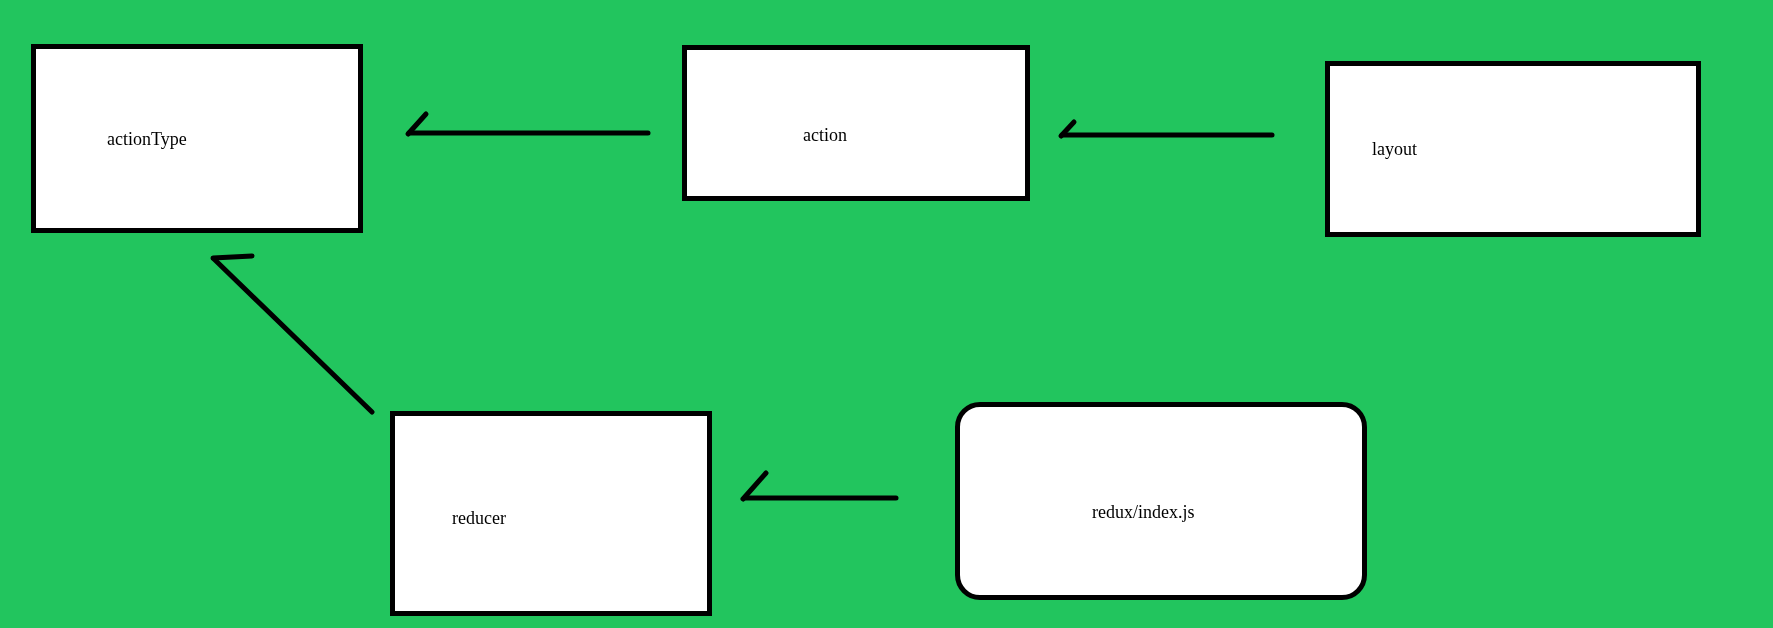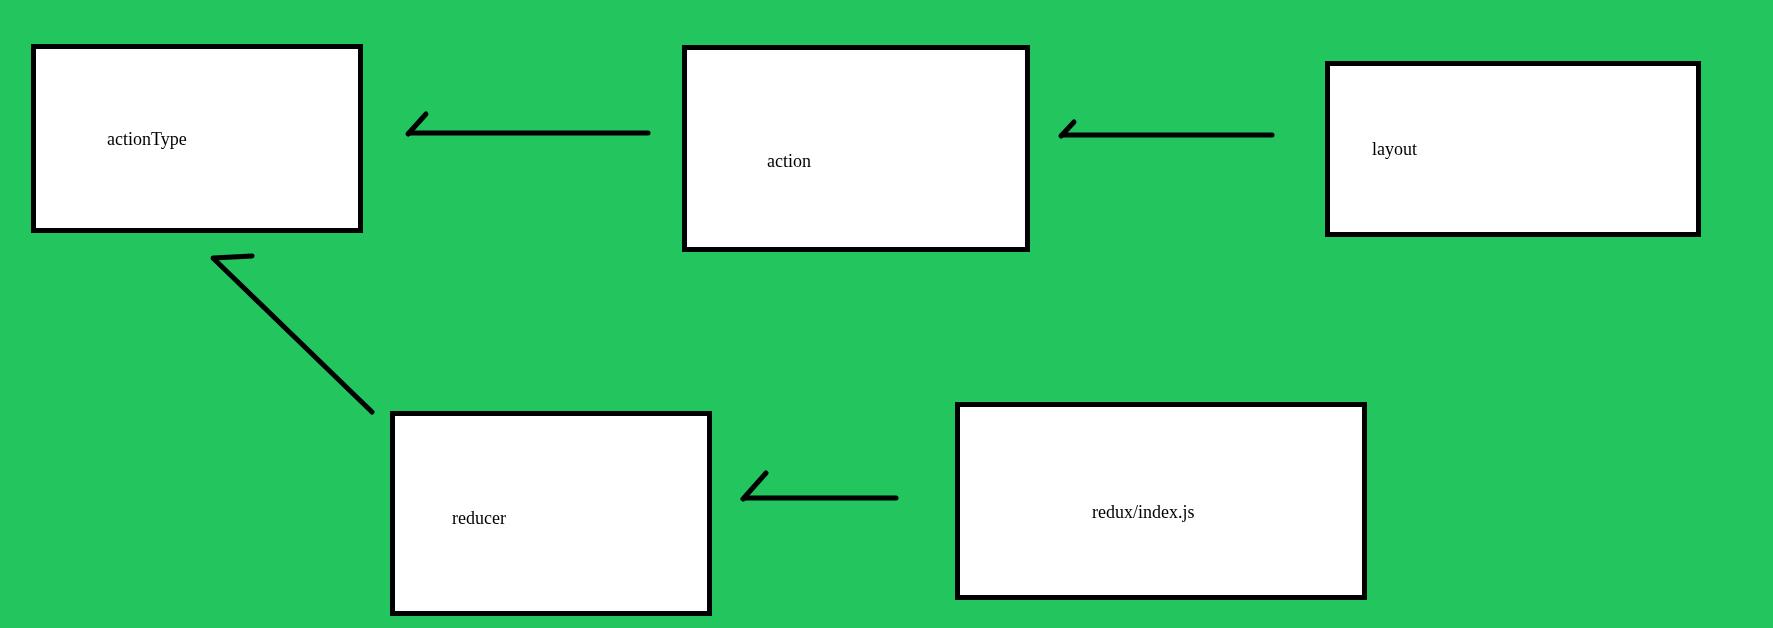--- a/index.html
+++ b/index.html
@@ -34,24 +34,24 @@
     background: #ffffff;
     display: flex;
     align-items: center;
     justify-content: flex-start;
     color: #000000;
     font-size: 18px;
     line-height: 1;
     white-space: nowrap;
   }
   .node-actiontype { left: 31px;  top: 44px;  width: 332px; height: 189px; padding-left: 71px; }
-  .node-action     { left: 682px; top: 45px;  width: 348px; height: 207px; padding-left: 80px;  padding-top: 24px; }
+  .node-action     { left: 682px; top: 45px;  width: 348px; height: 156px; padding-left: 116px;  padding-top: 24px; }
   .node-layout     { left: 1325px;top: 61px;  width: 376px; height: 176px; padding-left: 42px; }
   .node-reducer    { left: 390px; top: 411px; width: 322px; height: 205px; padding-left: 57px;  padding-top: 9px; }
-  .node-redux      { left: 955px; top: 402px; width: 412px; height: 198px; padding-left: 132px; padding-top: 22px; }
+  .node-redux      { left: 955px; top: 402px; width: 412px; height: 198px; padding-left: 132px; padding-top: 22px; border-radius: 25px; }
 </style>
 </head>
 <body>
 
 <div class="canvas">
 
   <svg class="edges" viewBox="0 0 1773 628" xmlns="http://www.w3.org/2000/svg" aria-hidden="true">
 
     <g>
       <line x1="648" y1="133" x2="409" y2="133"></line>

